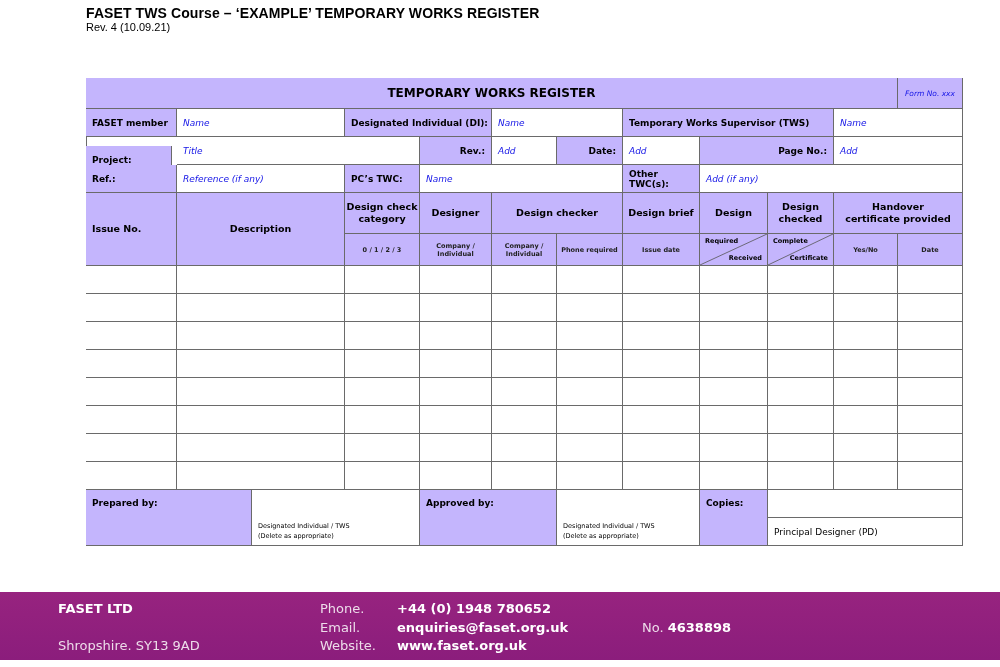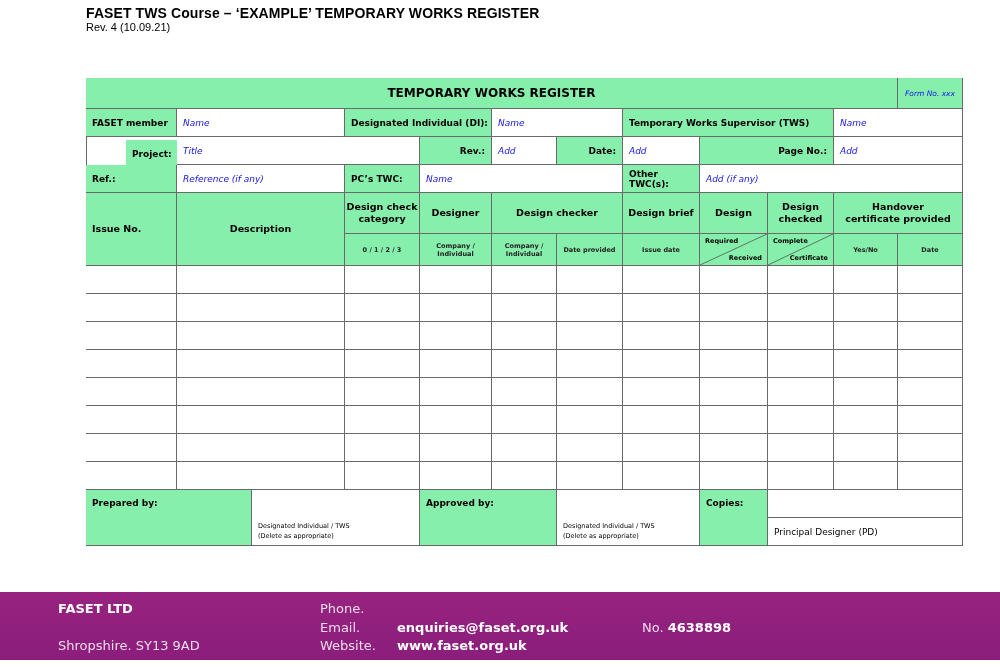--- a/index.html
+++ b/index.html
@@ -11,21 +11,21 @@
   .cell {
     position: absolute;
     border-right: 1px solid #6a6a6a;
     border-bottom: 1px solid #6a6a6a;
     font-family: "DejaVu Sans", sans-serif;
     font-size: 9px;
     display: flex;
     align-items: center;
     overflow: hidden;
   }
-  .grey { background: #86efac; }
+  .grey { background: #c4b5fd; }
   .white { background: #ffffff; }
   .b { font-weight: bold; }
   .pad { padding-left: 6px; }
   .right { justify-content: flex-end; padding-right: 6px; }
   .center { justify-content: center; text-align: center; }
   .blue { color: #1414e6; font-style: italic; }
   .hdr { font-weight: bold; font-size: 9.5px; line-height: 12px; }
   .sub { font-size: 6.5px; font-weight: bold; line-height: 8px; color: #222; }
   .top { align-items: flex-start; padding-top: 8px; }
   .table-frame { position: absolute; left: 86px; top: 78px; width: 877px; height: 468px; border-top: 1px solid #6a6a6a; border-left: 1px solid #6a6a6a; }
@@ -67,21 +67,21 @@
 <div class="cell white pad blue" style="left:492px;top:109px;width:131px;height:28px;">
     <span>Name</span>
   </div>
 <div class="cell grey pad b" style="left:623px;top:109px;width:211px;height:28px;">
     <span>Temporary Works Supervisor (TWS)</span>
   </div>
 <div class="cell white pad blue" style="left:834px;top:109px;width:129px;height:28px;">
     <span>Name</span>
   </div>
 
-<div class="cell grey pad b" style="left:86px;top:140px;width:86px;height:28px;margin-left:40px;">
+<div class="cell grey pad b" style="left:86px;top:146px;width:86px;height:28px;">
     <span>Project:</span>
   </div>
 <div class="cell white pad blue" style="left:177px;top:137px;width:243px;height:28px;">
     <span>Title</span>
   </div>
 <div class="cell grey right b" style="left:420px;top:137px;width:72px;height:28px;">
     <span>Rev.:</span>
   </div>
 <div class="cell white pad blue" style="left:492px;top:137px;width:65px;height:28px;">
     <span>Add</span>
@@ -139,21 +139,21 @@
     <span>Company / Individual</span>
   </div>
 
 <div class="cell grey center hdr" style="left:492px;top:193px;width:131px;height:41px;">
     <span>Design checker</span>
   </div>
 <div class="cell grey center sub" style="left:492px;top:234px;width:65px;height:32px;padding:0 10px;">
     <span>Company / Individual</span>
   </div>
 <div class="cell grey center sub" style="left:557px;top:234px;width:66px;height:32px;">
-    <span>Date provided</span>
+    <span>Phone required</span>
   </div>
 
 <div class="cell grey center hdr" style="left:623px;top:193px;width:77px;height:41px;">
     <span>Design brief</span>
   </div>
 <div class="cell grey center sub" style="left:623px;top:234px;width:77px;height:32px;">
     <span>Issue date</span>
   </div>
 
 <div class="cell grey center hdr" style="left:700px;top:193px;width:68px;height:41px;">
@@ -308,20 +308,21 @@
   </div>
 
 <div class="footer">
   <div class="line strong" style="left:58px;top:8px;">FASET LTD</div>
   <div class="line" style="left:58px;top:45px;">Shropshire. SY13 9AD</div>
 
   <div class="line" style="left:320px;top:8px;">Phone.</div>
   <div class="line" style="left:320px;top:27px;">Email.</div>
   <div class="line" style="left:320px;top:45px;">Website.</div>
 
+  <div class="line strong" style="left:397px;top:8px;">+44 (0) 1948 780652</div>
   <div class="line strong" style="left:397px;top:27px;">enquiries@faset.org.uk</div>
   <div class="line strong" style="left:397px;top:45px;">www.faset.org.uk</div>
 
   <div class="line" style="left:642px;top:27px;">
     <span>No.</span>
     <span class="strong">4638898</span>
   </div>
 </div>
 <div class="footer-strip"></div>
 

